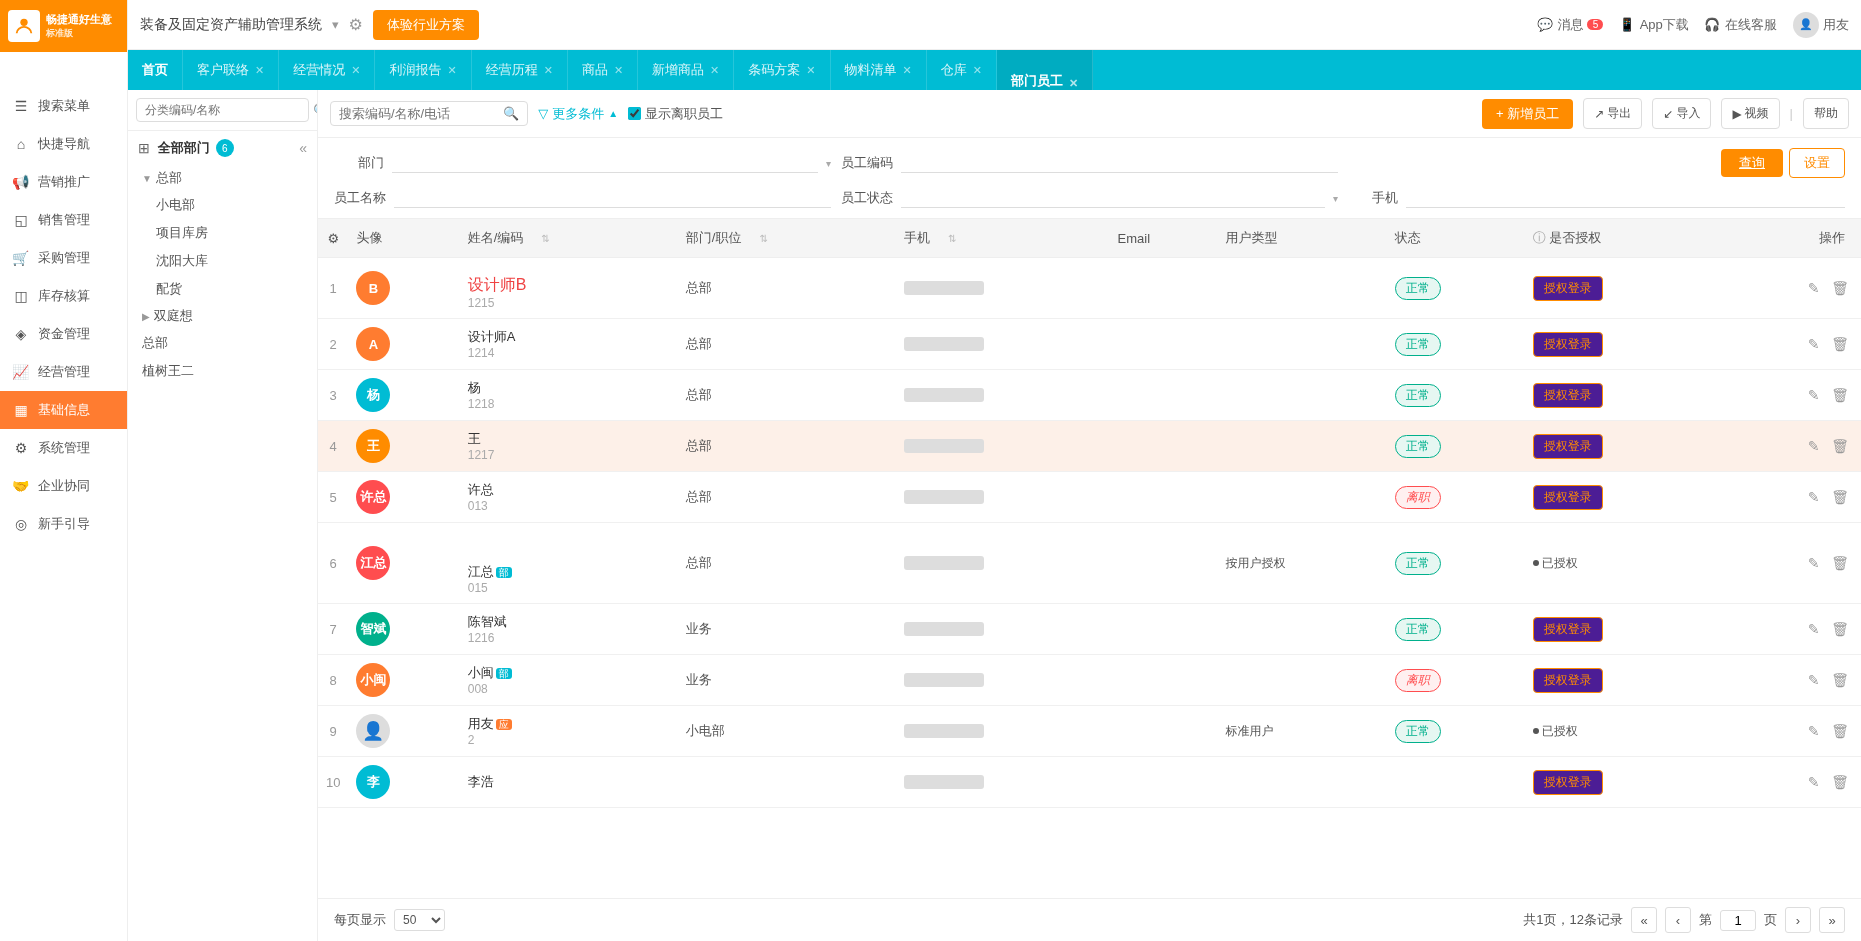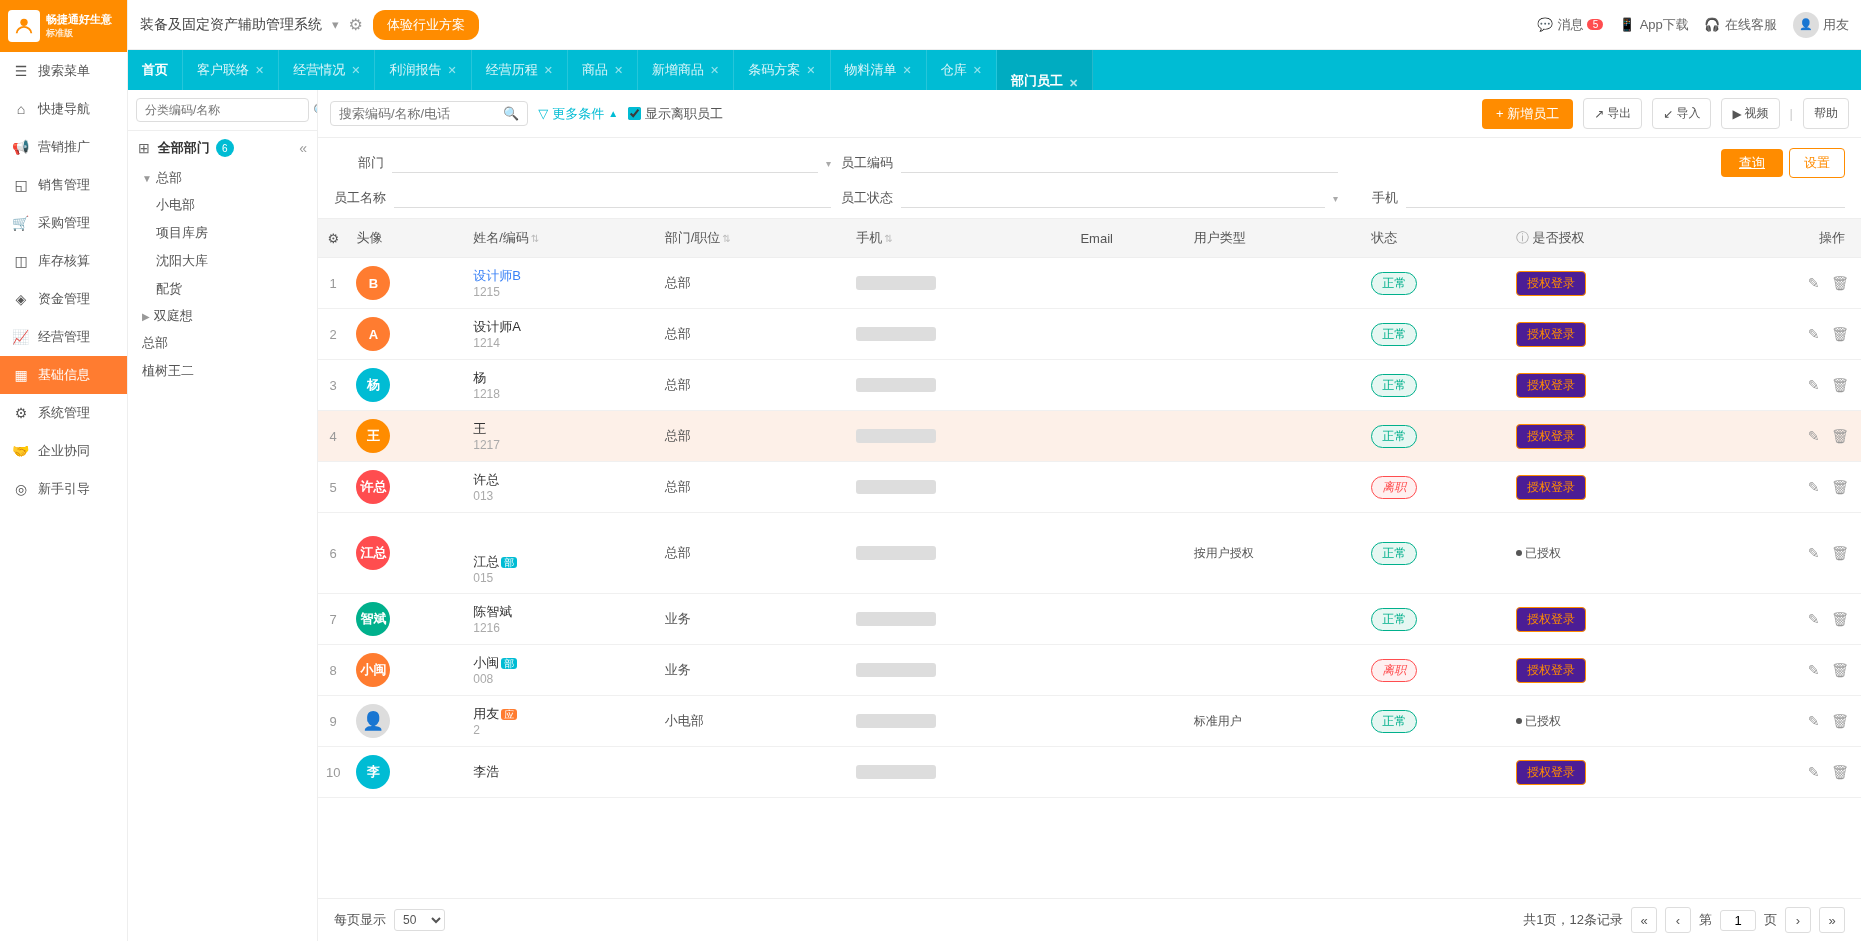--- a/index.html
+++ b/index.html
@@ -1,38 +1,38 @@
 <!DOCTYPE html>
 <html><head>
   <meta charset="utf-8">
   <style>
     * { box-sizing: border-box; margin: 0; padding: 0; }
     body { font-family: 'Microsoft YaHei', Arial, sans-serif; font-size: 13px; background: #f5f5f5; color: #333; display: flex; height: 941px; overflow: hidden; }
 
     
-    .sidebar { width: 128px; background: #fff; border-right: 1px solid #eee; display: flex; flex-direction: column; flex-shrink: 0; }
+    .sidebar { width: 128px; background: #fff; border-right: 1px solid #eee; display: flex; flex-direction: column; flex-shrink: 0; gap: 35px; }
     .sidebar-logo { background: #ff8c00; padding: 10px 8px; display: flex; align-items: center; gap: 6px; color: #fff; font-size: 12px; min-height: 50px; }
     .sidebar-logo-icon { width: 32px; height: 32px; background: #fff; border-radius: 4px; display: flex; align-items: center; justify-content: center; }
     .sidebar-logo-icon svg { width: 22px; height: 22px; }
     .sidebar-logo-text { display: flex; flex-direction: column; font-size: 11px; font-weight: bold; }
     .sidebar-logo-sub { font-size: 9px; opacity: 0.8; }
     .sidebar-nav { flex: 1; overflow-y: auto; }
     .sidebar-item { display: flex; align-items: center; gap: 8px; padding: 10px 12px; cursor: pointer; color: #555; font-size: 13px; }
     .sidebar-item.active { background: #ff7c30; color: #fff; border-radius: 0; }
     .sidebar-item-icon { width: 18px; height: 18px; display: flex; align-items: center; justify-content: center; font-size: 14px; }
 
     
     .main { flex: 1; display: flex; flex-direction: column; overflow: hidden; }
 
     
     .topbar { background: #fff; border-bottom: 1px solid #eee; display: flex; align-items: center; padding: 0 12px; height: 50px; gap: 10px; }
     .topbar-actions { display: flex; align-items: center; gap: 16px; color: #666; font-size: 13px; }
     .topbar-btn { display: flex; align-items: center; gap: 4px; cursor: pointer; }
     .badge { background: #ff4d4f; color: #fff; border-radius: 10px; font-size: 10px; padding: 0 4px; min-width: 16px; text-align: center; }
-    .try-btn { background: #ff8c00; color: #fff; border: none; border-radius: 12px; padding: 6px 14px; cursor: pointer; font-size: 13px; }
+    .try-btn { background: #ff8c00; color: #fff; border: none; border-radius: 4px; padding: 6px 14px; cursor: pointer; font-size: 13px; }
 
     
     .nav-tabs { background: #00bcd4; display: flex; align-items: center; overflow-x: auto; height: 40px; }
     .nav-tab { padding: 0 14px; height: 40px; display: flex; align-items: center; gap: 4px; color: rgba(255,255,255,0.85); cursor: pointer; font-size: 13px; white-space: nowrap; border-right: 1px solid rgba(255,255,255,0.15); }
     .nav-tab.active { background: #00acc1; color: #fff; font-weight: bold; align-items: flex-end; }
     .nav-tab-close { font-size: 11px; opacity: 0.7; margin-left: 2px; }
     .nav-tab-first { color: #fff; font-weight: bold; }
 
     
     .content-area { flex: 1; display: flex; overflow: hidden; }
@@ -95,21 +95,21 @@
     .tag-apply { background: #ff7c30; color: #fff; border-radius: 3px; font-size: 10px; padding: 0 3px; margin-left: 2px; }
     .blurred { background: #ddd; border-radius: 3px; color: transparent; user-select: none; height: 14px; display: inline-block; width: 80px; }
 
     
     .pagination { background: #fff; border-top: 1px solid #eee; padding: 8px 16px; display: flex; align-items: center; gap: 8px; font-size: 13px; color: #555; }
     .pagination-spacer { flex: 1; }
     .pagination select { border: 1px solid #ddd; border-radius: 3px; padding: 2px 4px; font-size: 12px; }
     .pagination-btn { border: 1px solid #ddd; background: #fff; border-radius: 3px; width: 26px; height: 26px; display: flex; align-items: center; justify-content: center; cursor: pointer; font-size: 13px; }
     .page-input { border: 1px solid #ddd; border-radius: 3px; width: 36px; text-align: center; padding: 2px 4px; font-size: 13px; }
     .row-num { color: #999; text-align: center; }
-    .col-sort { display: flex; align-items: center; gap: 2px; }
+    .col-sort { display: flex; align-items: center; gap: 18px; }
     .sort-icon { color: #bbb; font-size: 10px; }
     .settings-col { width: 30px; text-align: center; }
   </style>
 </head>
 <body>
 
 <div class="sidebar">
   <div class="sidebar-logo">
     <div class="sidebar-logo-icon">
       <svg viewBox="0 0 24 24" fill="none">
@@ -383,21 +383,21 @@
               <th style="text-align:right;padding-right:16px;">操作</th>
             </tr>
           </thead>
           <tbody id="employee-tbody">
               <tr>
     <td class="row-num">1</td>
     <td>
                   <div class="avatar" style="background:#ff7c30;font-size:13px;">B</div>
                 </td>
     <td>
-                  <div style="font-size:13px;color:#3b82f6;">设计师B</div>
+                  <div style="font-size:16px;color:#ef4444;margin-top:9px;">设计师B</div>
                   <div style="font-size:12px;color:#aaa;">1215</div>
                 </td>
     <td><span style="font-size:13px;color:#555;">总部</span></td>
     <td><span class="blurred">blurred</span></td>
     <td></td>
     <td><span style="font-size:12px;color:#555;"></span></td>
     <td><span class="status-badge status-normal">正常</span></td>
     <td><button class="btn-auth">授权登录</button></td>
     <td style="text-align:right;padding-right:8px;">
       <button class="op-btn" title="编辑">✎</button>

